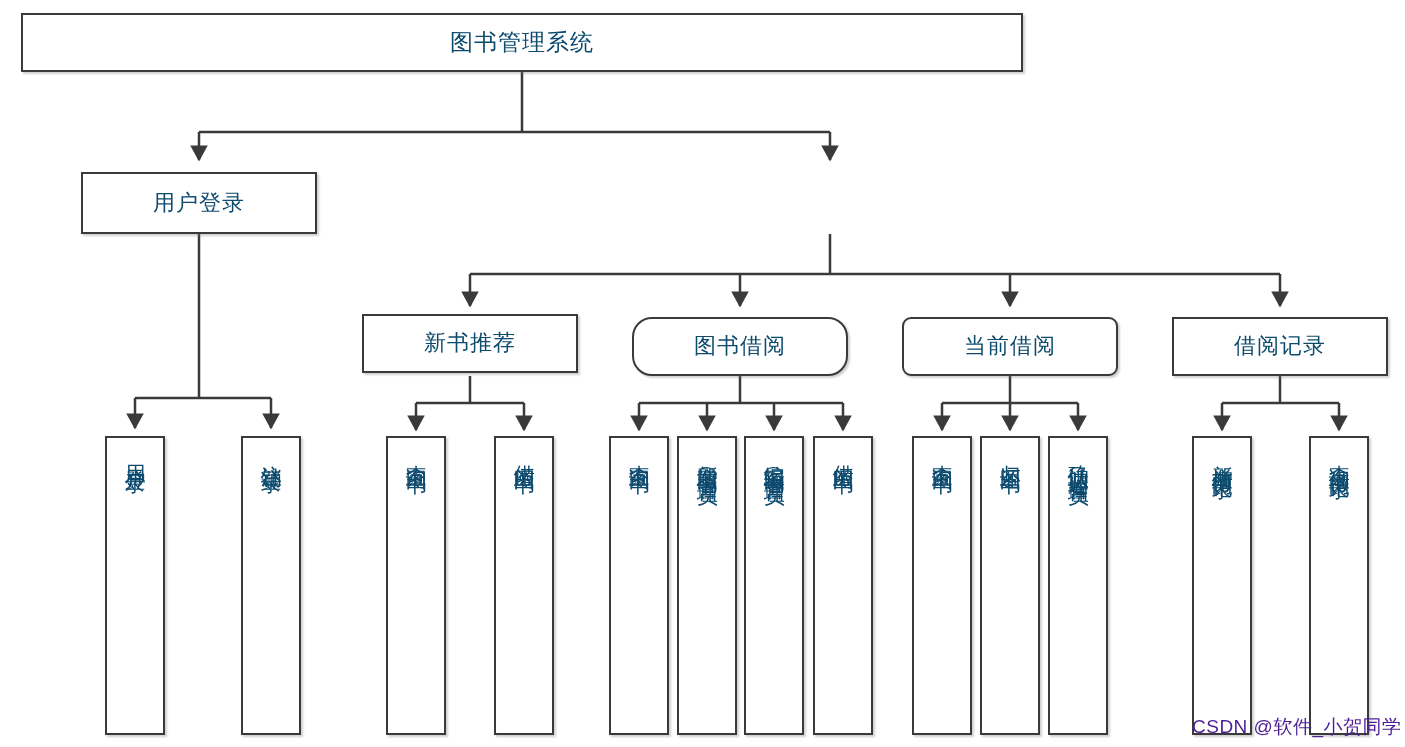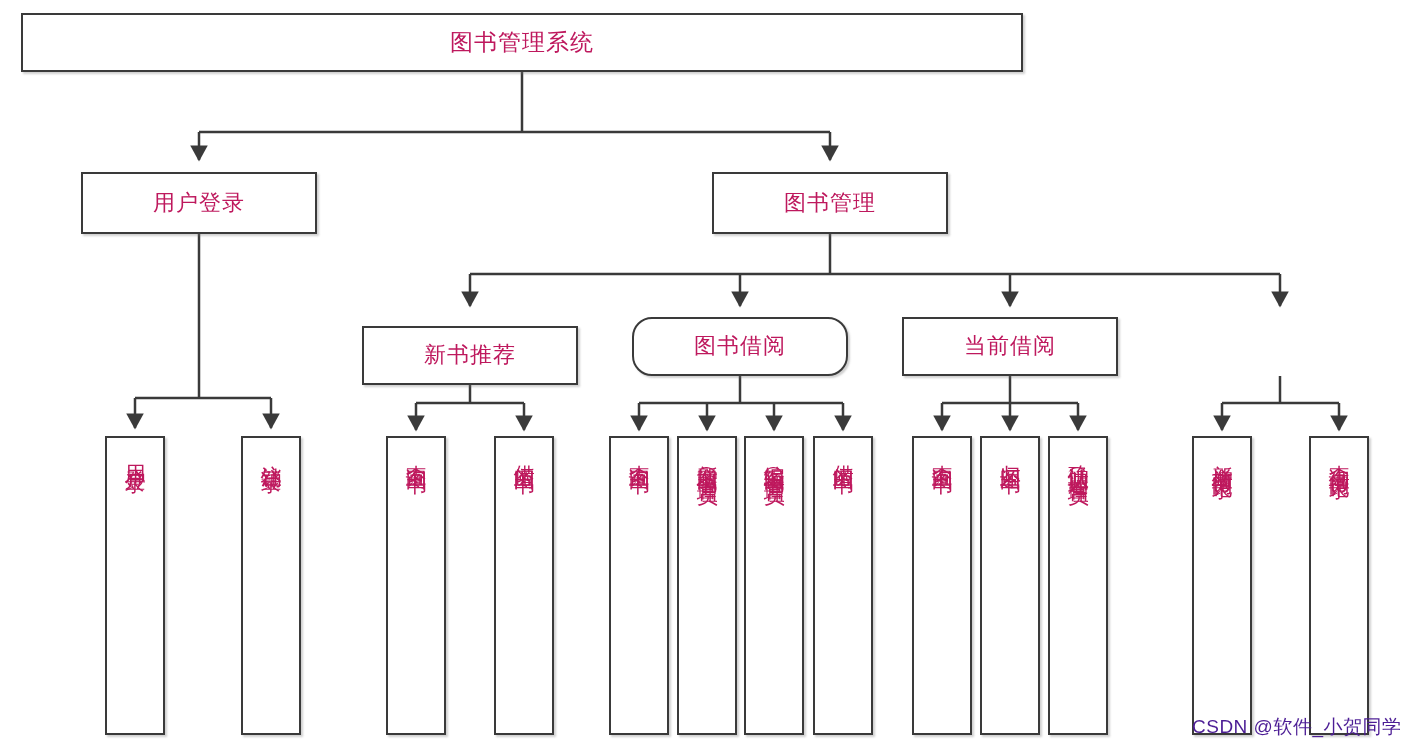--- a/index.html
+++ b/index.html
@@ -28,21 +28,21 @@
     position: absolute;
     box-sizing: border-box;
     border: 2px solid #3a3a3a;
     background: #ffffff;
     display: flex;
     align-items: center;
     justify-content: center;
     box-shadow: 2px 2px 2px rgba(120,120,120,0.35);
   }
   .node .label {
-    color: #be185d;
+    color: #0c4a6e;
     letter-spacing: 1px;
     white-space: nowrap;
   }
   .node.h .label {
     font-size: 22px;
     line-height: 1.1;
   }
   .node.root .label {
     font-size: 23px;
   }
@@ -122,32 +122,32 @@
     </g>
   </svg>
 
   <div class="node h root" style="left:21px; top:13px; width:1002px; height:59px;">
     <span class="label">图书管理系统</span>
   </div>
 
   <div class="node h" style="left:81px; top:172px; width:236px; height:62px;">
     <span class="label">用户登录</span>
   </div>
-  <div class="node h" style="left:712px; top:172px; width:236px; height:62px;">
-    <span class="label">图书管理</span>
-  </div>
 
-  <div class="node h" style="left:362px; top:326px; width:216px; height:59px;">
+  <div class="node h" style="left:362px; top:314px; width:216px; height:59px;">
     <span class="label">新书推荐</span>
   </div>
   <div class="node h" style="left:632px; top:317px; width:216px; height:59px;border-radius:20px;">
     <span class="label">图书借阅</span>
   </div>
-  <div class="node h" style="left:902px; top:317px; width:216px; height:59px;">
+  <div class="node h" style="left:902px; top:317px; width:216px; height:59px;border-radius:9px;">
     <span class="label">当前借阅</span>
+  </div>
+  <div class="node h" style="left:1172px; top:317px; width:216px; height:59px;">
+    <span class="label">借阅记录</span>
   </div>
 
   <div class="node v" style="left:105px; top:436px; width:60px; height:299px;">
     <span class="label">用户登录</span>
   </div>
   <div class="node v" style="left:241px; top:436px; width:60px; height:299px;">
     <span class="label">注销登录</span>
   </div>
 
   <div class="node v" style="left:386px; top:436px; width:60px; height:299px;">

